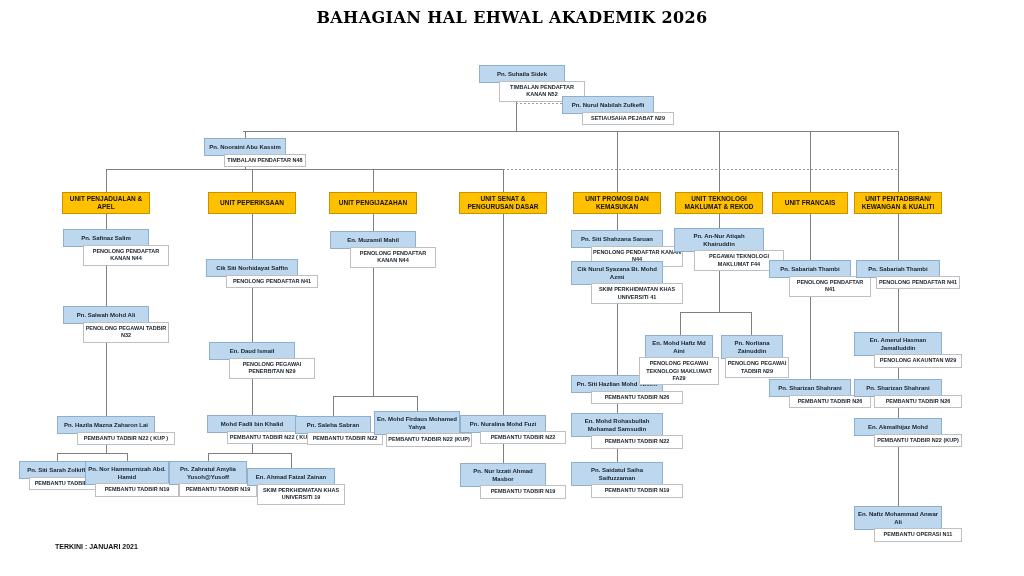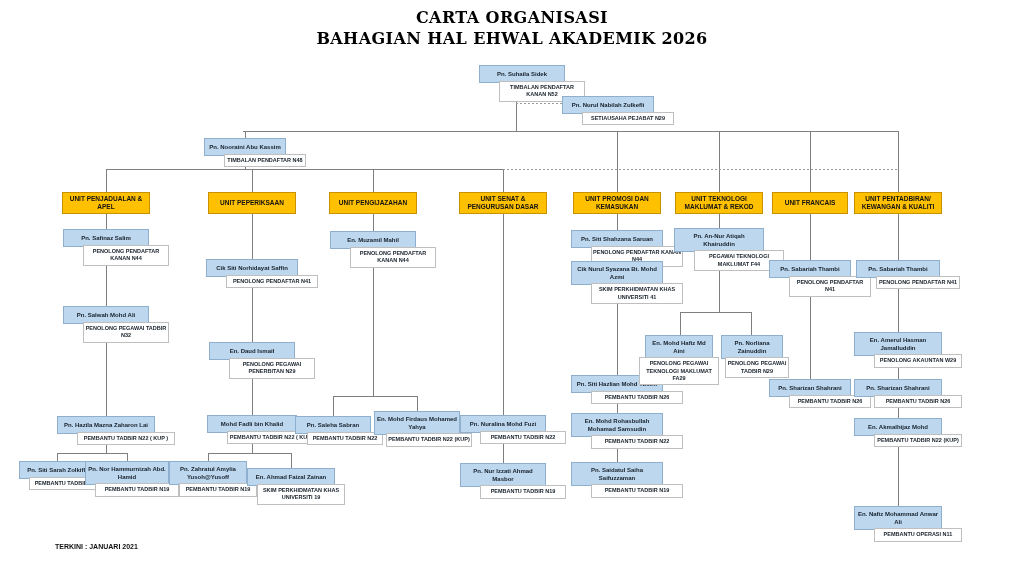--- a/index.html
+++ b/index.html
@@ -65,21 +65,20 @@
       <line x1="810" y1="213" x2="810" y2="379"></line>
       <line x1="898" y1="213" x2="898" y2="506"></line>
     </g>
     <g stroke="#9A9A9A" stroke-width="1" fill="none" stroke-dasharray="2,2" shape-rendering="crispEdges">
       <line x1="516" y1="103" x2="564" y2="103"></line>
       <line x1="503" y1="169" x2="898" y2="169"></line>
     </g>
   </svg>
 
   <div class="title">
-    <div>CARTA ORGANISASI</div>
     <div>BAHAGIAN HAL EHWAL AKADEMIK 2026</div>
   </div>
 
   <div class="node" style="left:479px;top:65px;width:86px">
     <div class="nbox">Pn. Suhaila Sidek</div>
     <div class="nlabel">TIMBALAN PENDAFTAR KANAN N52</div>
   </div>
   <div class="node" style="left:562px;top:96px;width:92px">
     <div class="nbox">Pn. Nurul Nabilah Zulkefli</div>
     <div class="nlabel">SETIAUSAHA PEJABAT N29</div>

